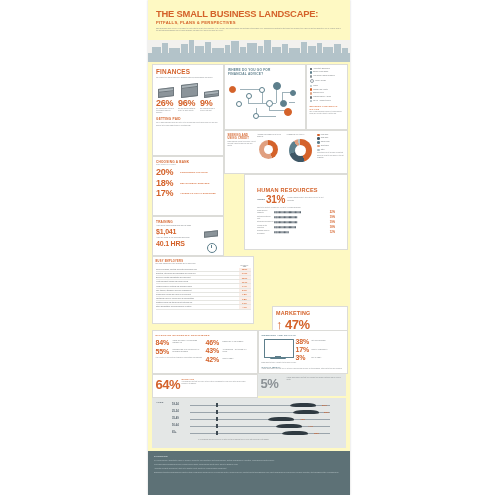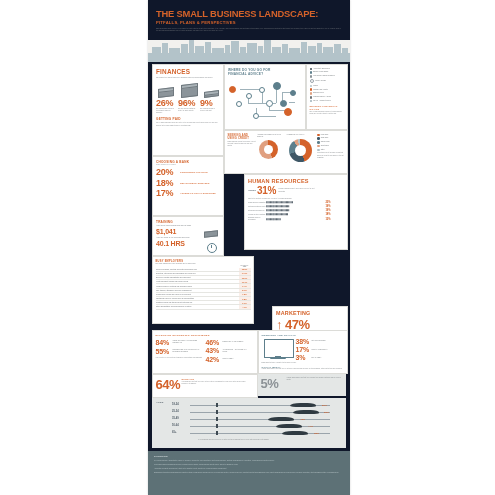--- a/index.html
+++ b/index.html
@@ -1,18 +1,18 @@
 <!DOCTYPE html>
 <html><head>
 <meta charset="utf-8">
 <style>
   html,body{margin:0;padding:0;background:#ffffff;}
   body{width:495px;height:495px;overflow:hidden;font-family:"Liberation Sans",sans-serif;}
   .page{position:relative;width:495px;height:495px;background:#ffffff;}
-  .sheet{position:absolute;left:148px;top:0;width:202px;height:495px;background:#0f172a;
+  .sheet{position:absolute;left:148px;top:0;width:202px;height:495px;background:#fef9c3;
          box-shadow:0 0 2px rgba(0,0,0,.18);overflow:hidden;}
   .micro{font-size:1.35px;line-height:2.2px;color:#7a7f82;letter-spacing:.05px;}
   .tinylabel{font-size:2.1px;line-height:2.9px;color:#5d7f8c;font-weight:bold;letter-spacing:.15px;}
 
   
   .title{position:absolute;left:8px;top:9px;width:186px;}
   .title h1{margin:0;font-size:9.4px;line-height:9.8px;font-weight:bold;color:#d4622a;letter-spacing:-.2px;}
   .title h2{margin:1px 0 0 0;font-size:4.2px;line-height:5px;font-weight:bold;color:#d4622a;letter-spacing:.2px;}
   .title p{margin:3px 0 0 0;}
   .skyline{position:absolute;left:0;top:40px;width:202px;height:22px;background:#f2f1ee;}
@@ -305,21 +305,21 @@
       <div class="micro" style="margin-top:2px;">AVERAGE HOURS OF TRAINING PER EMPLOYEE</div>
       <div class="midnum" style="margin-top:1px;">40.1 HRS</div>
       <div class="cash" style="position:absolute;right:5px;top:14px;width:12px;height:4px;transform:skewY(-7deg);"></div>
       <div style="position:absolute;right:6px;top:26px;width:8px;height:8px;border:.8px solid #5d7f8c;border-radius:50%;">
         <div style="position:absolute;left:3.4px;top:1.4px;width:.6px;height:3px;background:#5d7f8c;"></div>
       </div>
     </div>
   </div>
 
   <div class="card" style="left:96px;top:174px;width:102px;height:74px;">
-    <div style="padding:3px;">
+    <div style="padding:12px;">
       <div class="sechdr" style="font-size:5.6px;">HUMAN RESOURCES</div>
       <div style="display:flex;align-items:center;margin-top:2px;">
         <div class="tinylabel" style="color:#55616b;width:9px;">HIRING</div>
         <div class="bignum" style="font-size:10px;">31%</div>
         <div class="micro" style="margin-left:2px;width:38px;">of small businesses plan to add employees over the next 12 months.</div>
       </div>
 
       <div class="micro" style="margin-top:2.5px;">What is the greatest HR challenge you face at your small business?</div>
 
       <div style="margin-top:1.5px;">

